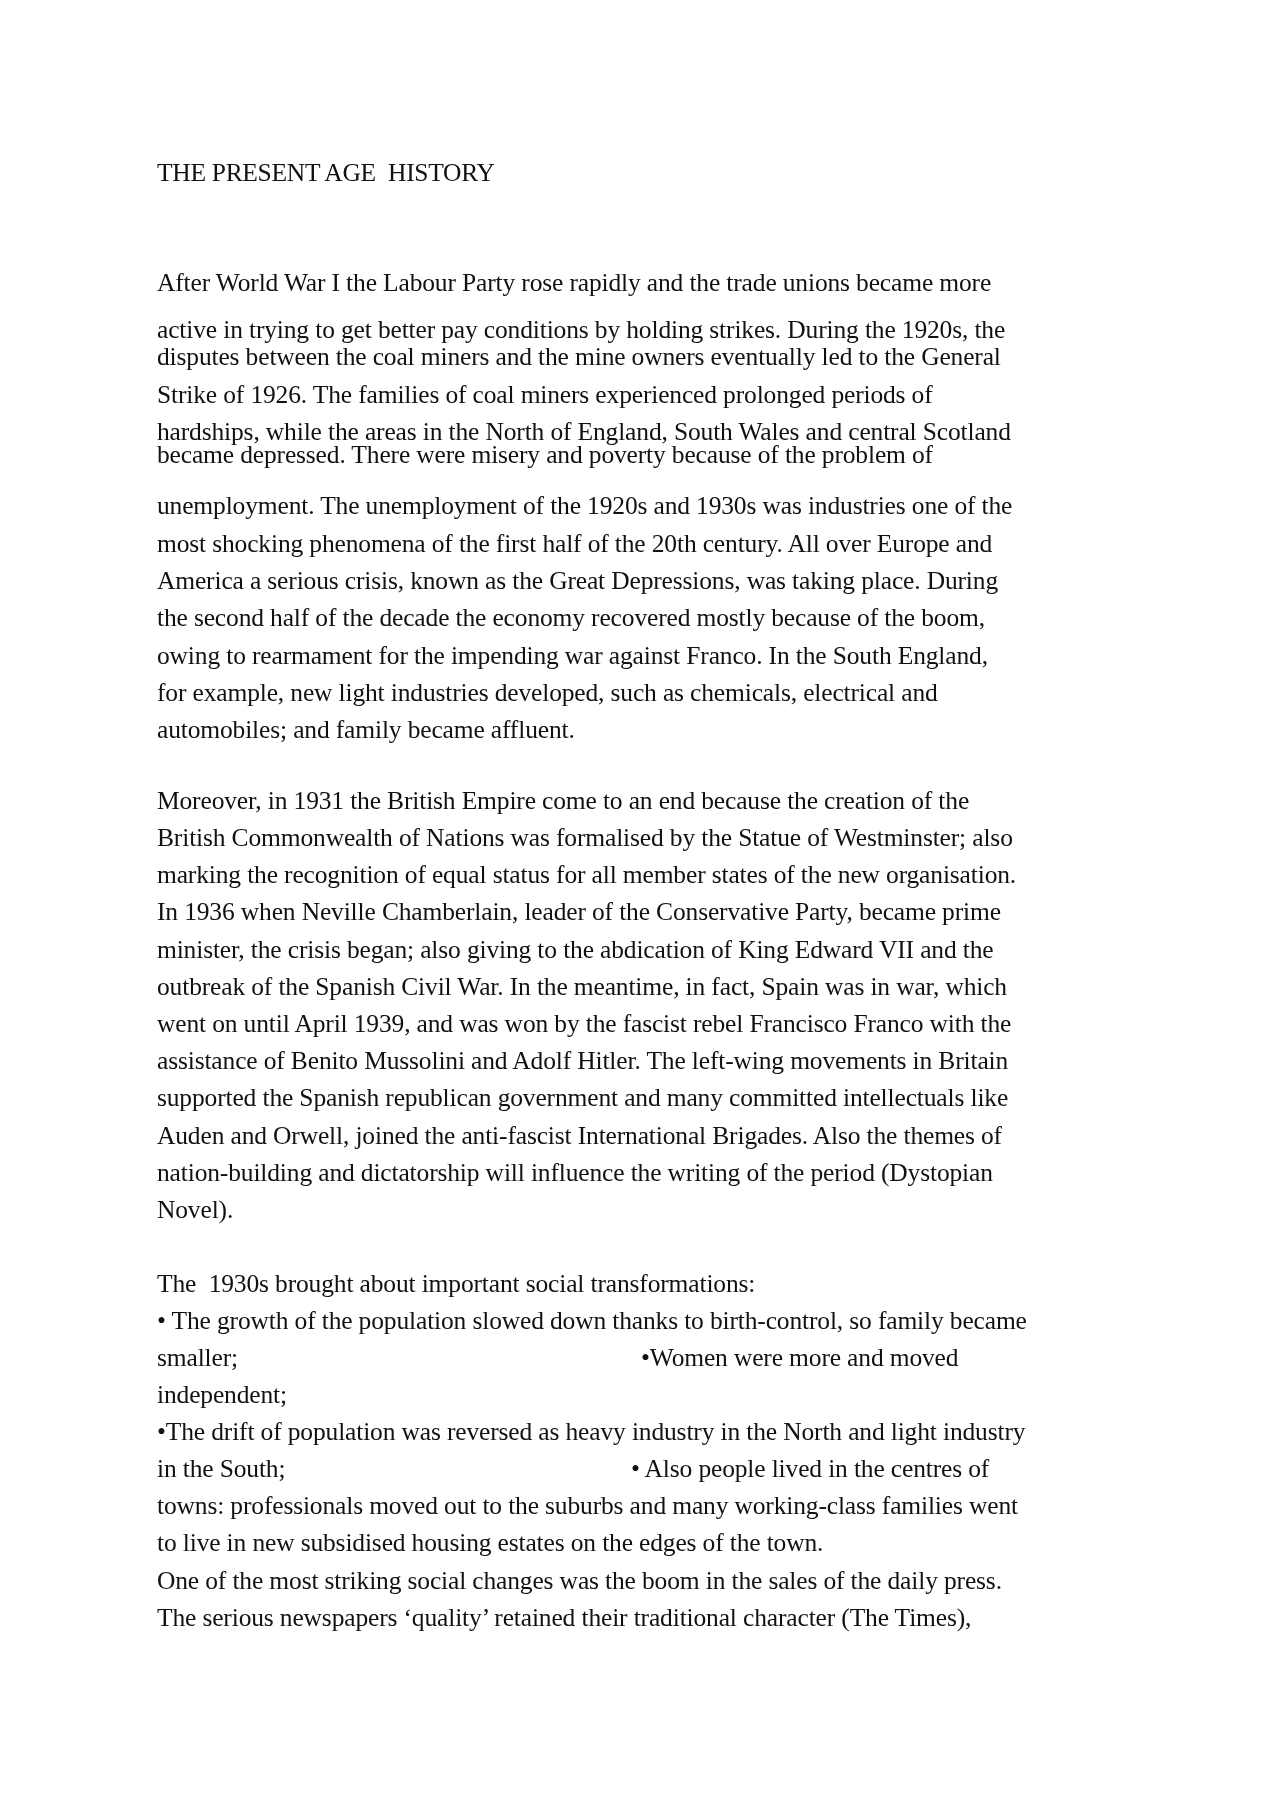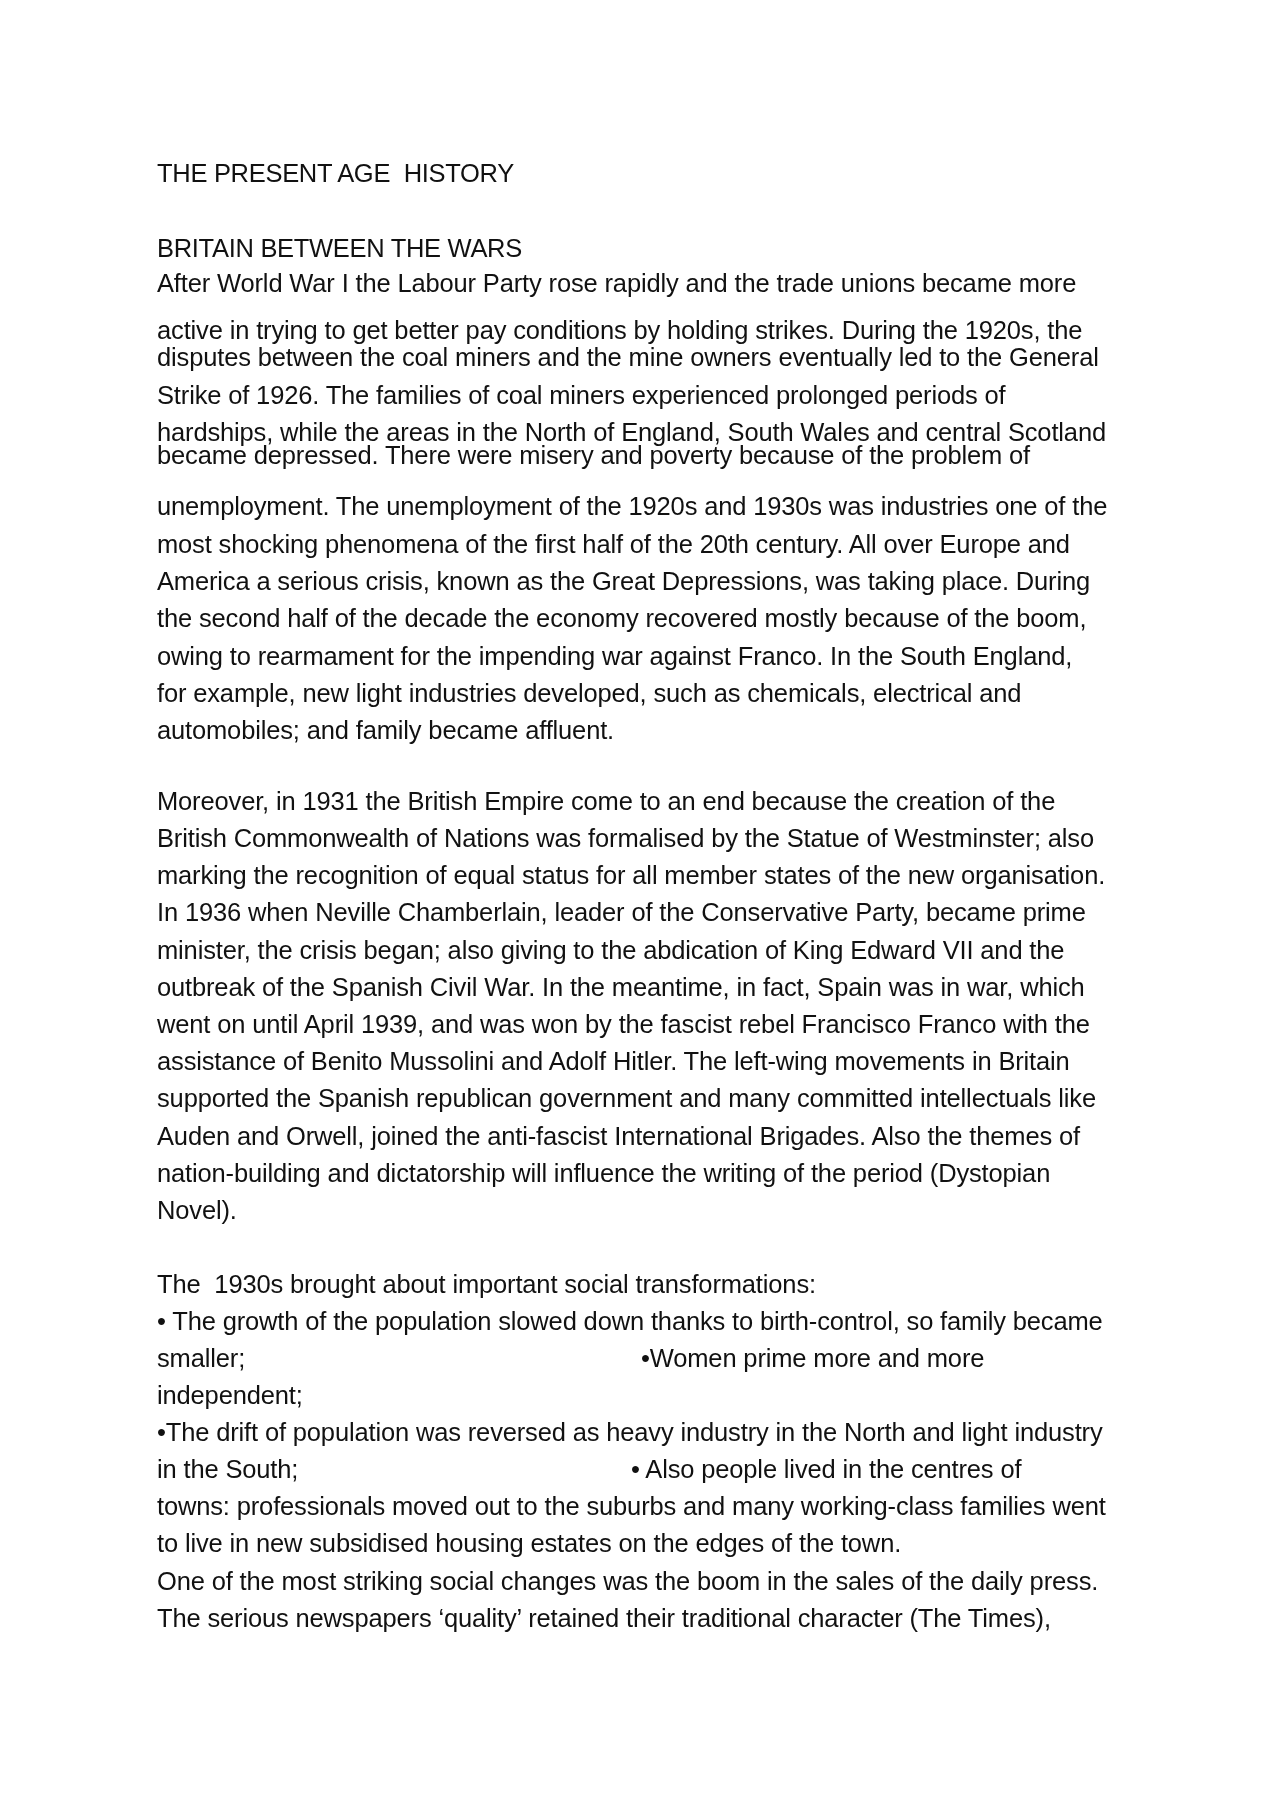--- a/index.html
+++ b/index.html
@@ -2,35 +2,34 @@
 <html><head>
 <meta charset="utf-8">
 <style>
   html, body { margin: 0; padding: 0; background: #ffffff; }
   body { width: 1280px; height: 1808px; position: relative; overflow: hidden; }
   .page { position: absolute; left: 0; top: 0; width: 1280px; height: 1808px; background: #ffffff; }
   .line {
     position: absolute;
     left: 157px;
     white-space: pre;
-    font-family: Liberation Sans, sans-serif;
+    font-family: Liberation Serif, serif;
     font-size: 25.5px;
     line-height: 30px;
     color: #111111;
     letter-spacing: -0.15px;
   }
   .heading { letter-spacing: -0.3px; }
 </style>
 </head>
 <body>
 
 <div class="page">
 
   <div class="line heading" style="top:158px">THE PRESENT AGE  HISTORY</div>
-  <div class="line heading" style="top:233px">BRITAIN BETWEEN THE WARS</div>
 
   <div>
     <div class="line" style="top:268px">After World War I the Labour Party rose rapidly and the trade unions became more</div>
     <div class="line" style="top:315px">active in trying to get better pay conditions by holding strikes. During the 1920s, the</div>
     <div class="line" style="top:342px">disputes between the coal miners and the mine owners eventually led to the General</div>
     <div class="line" style="top:380px">Strike of 1926. The families of coal miners experienced prolonged periods of</div>
     <div class="line" style="top:417px">hardships, while the areas in the North of England, South Wales and central Scotland</div>
     <div class="line" style="top:440px">became depressed. There were misery and poverty because of the problem of</div>
     <div class="line" style="top:491px">unemployment. The unemployment of the 1920s and 1930s was industries one of the</div>
     <div class="line" style="top:529px">most shocking phenomena of the first half of the 20th century. All over Europe and</div>
@@ -53,21 +52,21 @@
     <div class="line" style="top:1083px">supported the Spanish republican government and many committed intellectuals like</div>
     <div class="line" style="top:1121px">Auden and Orwell, joined the anti-fascist International Brigades. Also the themes of</div>
     <div class="line" style="top:1158px">nation-building and dictatorship will influence the writing of the period (Dystopian</div>
     <div class="line" style="top:1195px">Novel).</div>
   </div>
 
   <div>
     <div class="line" style="top:1269px">The  1930s brought about important social transformations:</div>
     <div class="line" style="top:1306px">• The growth of the population slowed down thanks to birth-control, so family became</div>
     <div class="line" style="top:1343px">smaller;</div>
-    <div class="line" style="top:1343px; left:641px">•Women prime more and more</div>
+    <div class="line" style="top:1343px; left:641px">•Women were more and moved</div>
     <div class="line" style="top:1380px">independent;</div>
     <div class="line" style="top:1417px">•The drift of population was reversed as heavy industry in the North and light industry</div>
     <div class="line" style="top:1454px">in the South;</div>
     <div class="line" style="top:1454px; left:631px">• Also people lived in the centres of</div>
     <div class="line" style="top:1491px">towns: professionals moved out to the suburbs and many working-class families went</div>
     <div class="line" style="top:1528px">to live in new subsidised housing estates on the edges of the town.</div>
     <div class="line" style="top:1566px">One of the most striking social changes was the boom in the sales of the daily press.</div>
     <div class="line" style="top:1603px">The serious newspapers ‘quality’ retained their traditional character (The Times),</div>
   </div>
 

